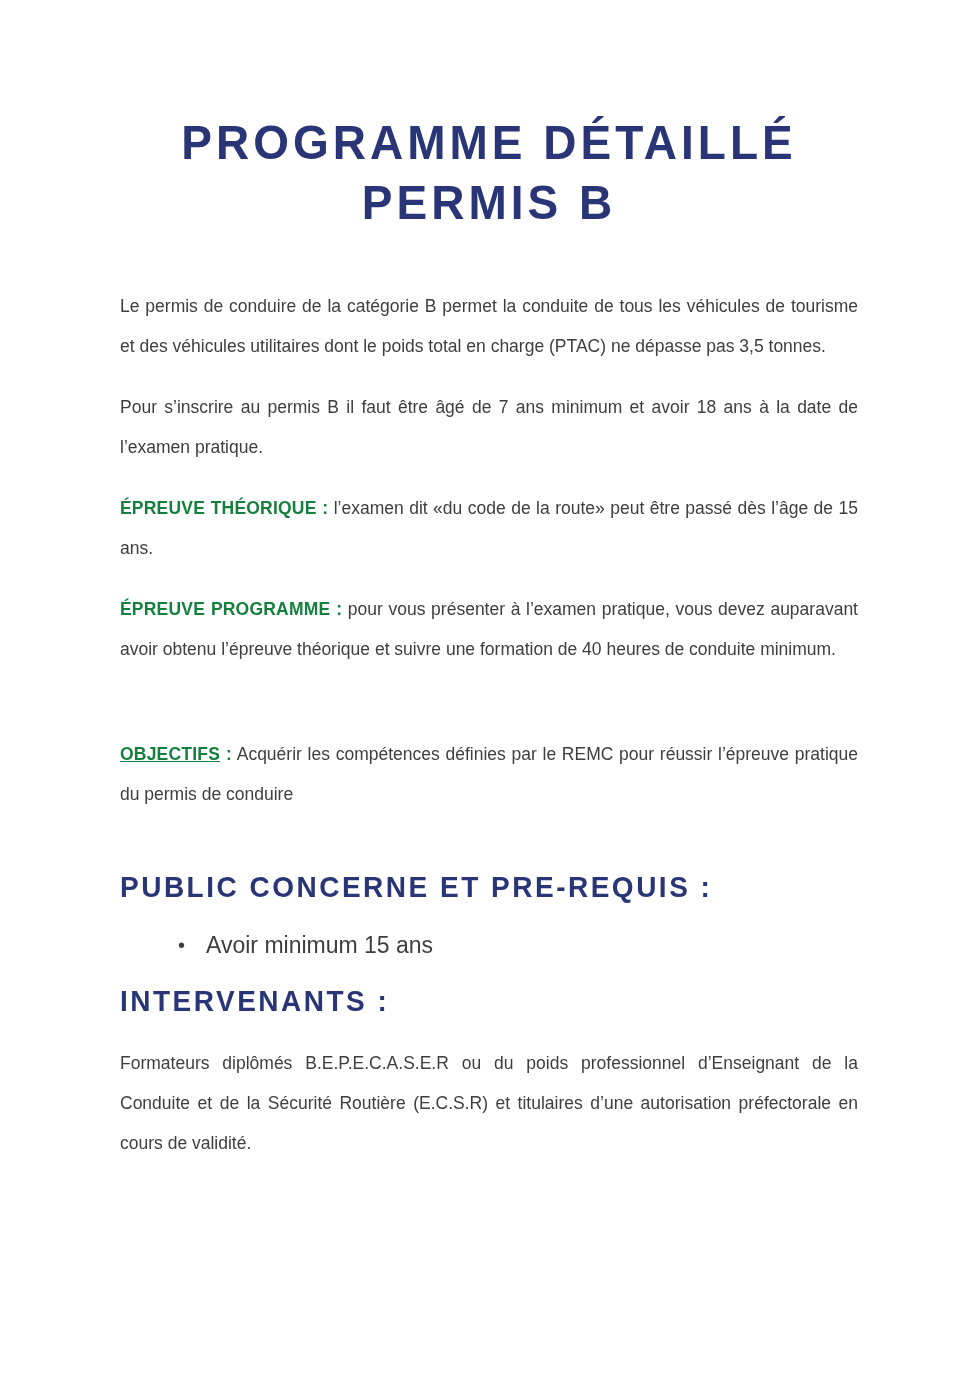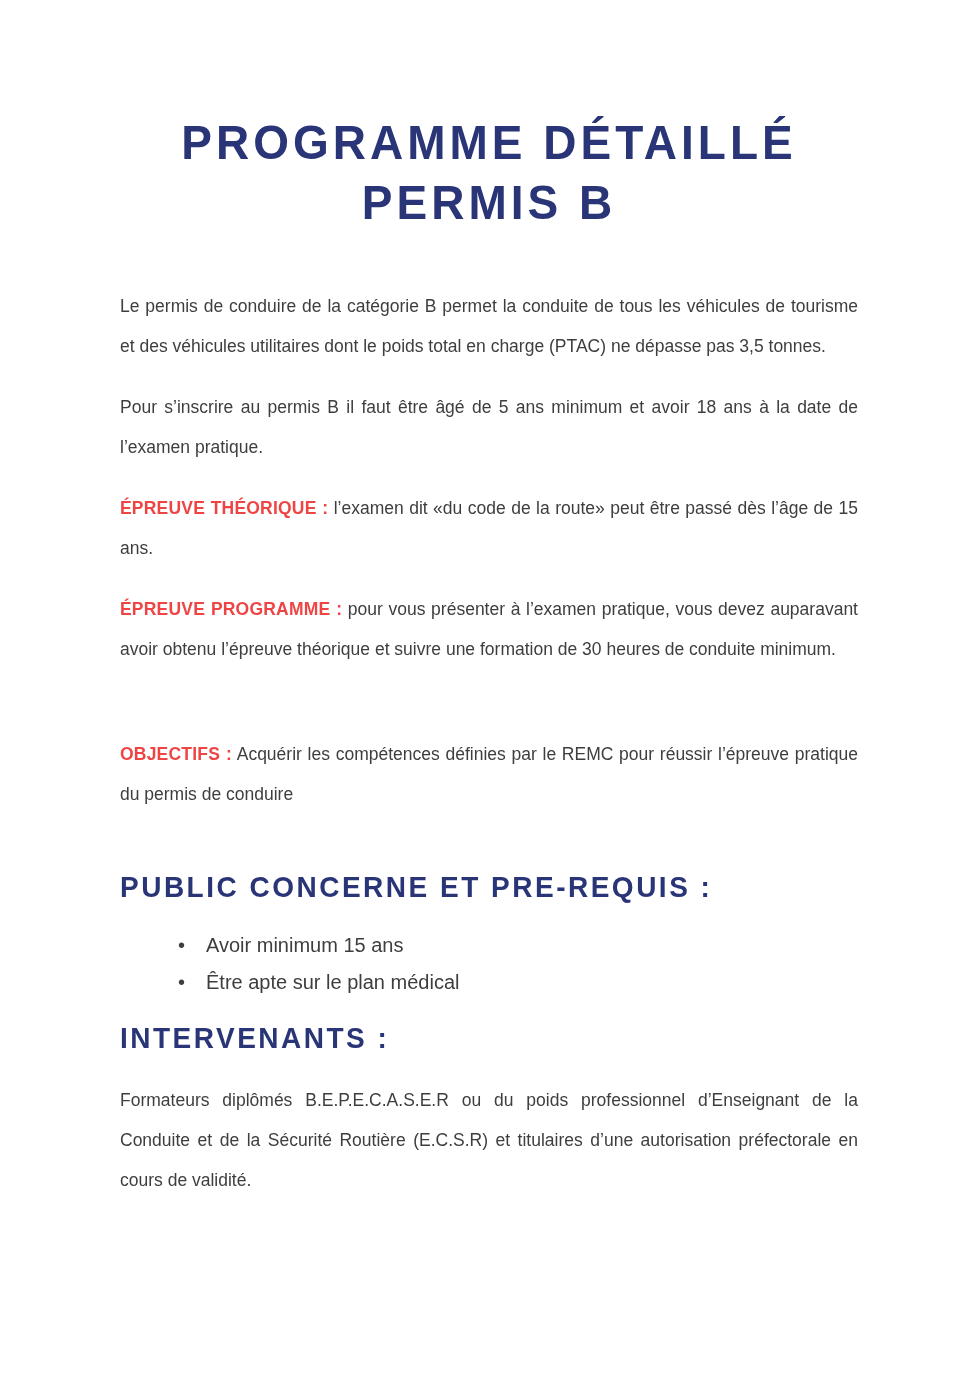--- a/index.html
+++ b/index.html
@@ -35,26 +35,26 @@
   
   .para {
     font-size: 17.5px;
     line-height: 40px;
     text-align: justify;
     margin: 0 0 21px 0;
     color: #3e3e3e;
   }
   .para:last-child { margin-bottom: 0; }
   .inline-label {
-    color: #ef4444;
+    color: #15803d;
     font-weight: 700;
     letter-spacing: 0.2px;
     font-size: 17.5px;
   }
-  .inline-label.underlined .label-word { }
+  .inline-label.underlined .label-word { text-decoration: underline; }
   .spacer-lg { height: 44px; }
   .spacer-md { height: 36px; }
   
   .section-heading {
     color: #293577;
     font-weight: 700;
     font-size: 28px;
     line-height: 32px;
     letter-spacing: 2.5px;
     transform: scaleY(1.05);
@@ -62,21 +62,21 @@
     margin: 0 0 26px 0;
   }
   
   ul.bullet-list {
     list-style: none;
     margin: 0 0 24px 0;
     padding: 0 0 0 58px;
   }
   ul.bullet-list li {
     position: relative;
-    font-size: 20px;
+    font-size: 23px;
     line-height: 32px;
     text-align: justify;
     padding-left: 28px;
     margin-bottom: 5px;
   }
   ul.bullet-list li::before {
     content: "\2022";
     position: absolute;
     left: 0;
     top: 0;
@@ -89,38 +89,37 @@
 
 <div class="page">
 
   <h1 class="doc-title">
     <span class="title-line">PROGRAMME DÉTAILLÉ</span>
     <span class="title-line">PERMIS B</span>
   </h1>
 
   <p class="para">Le permis de conduire de la catégorie B permet la conduite de tous les véhicules de tourisme et des véhicules utilitaires dont le poids total en charge (PTAC) ne dépasse pas 3,5 tonnes.</p>
 
-  <p class="para">Pour s’inscrire au permis B il faut être âgé de 5 ans minimum et avoir 18 ans à la date de l’examen pratique.</p>
+  <p class="para">Pour s’inscrire au permis B il faut être âgé de 7 ans minimum et avoir 18 ans à la date de l’examen pratique.</p>
 
   <p class="para"><span class="inline-label">ÉPREUVE THÉORIQUE :</span><span> l’examen dit «du code de la route» peut être passé dès l’âge de 15 ans.</span></p>
 
-  <p class="para"><span class="inline-label">ÉPREUVE PROGRAMME :</span><span> pour vous présenter à l’examen pratique, vous devez auparavant avoir obtenu l’épreuve théorique et suivre une formation de 30 heures de conduite minimum.</span></p>
+  <p class="para"><span class="inline-label">ÉPREUVE PROGRAMME :</span><span> pour vous présenter à l’examen pratique, vous devez auparavant avoir obtenu l’épreuve théorique et suivre une formation de 40 heures de conduite minimum.</span></p>
 
 
   <div class="spacer-lg"></div>
 
   <p class="para"><span class="inline-label underlined"><span class="label-word">OBJECTIFS</span><span> :</span></span><span> Acquérir les compétences définies par le REMC pour réussir l’épreuve pratique du permis de conduire</span></p>
 
   <div class="spacer-md"></div>
 
   <h2 class="section-heading">PUBLIC CONCERNE ET PRE-REQUIS :</h2>
 
 
   <ul class="bullet-list">
     <li>Avoir minimum 15 ans</li>
-    <li>Être apte sur le plan médical</li>
   </ul>
 
   <h2 class="section-heading">INTERVENANTS :</h2>
 
   <p class="para">Formateurs diplômés B.E.P.E.C.A.S.E.R ou du poids professionnel d’Enseignant de la Conduite et de la Sécurité Routière (E.C.S.R) et titulaires d’une autorisation préfectorale en cours de validité.</p>
 
 </div>
 
 </body></html>

